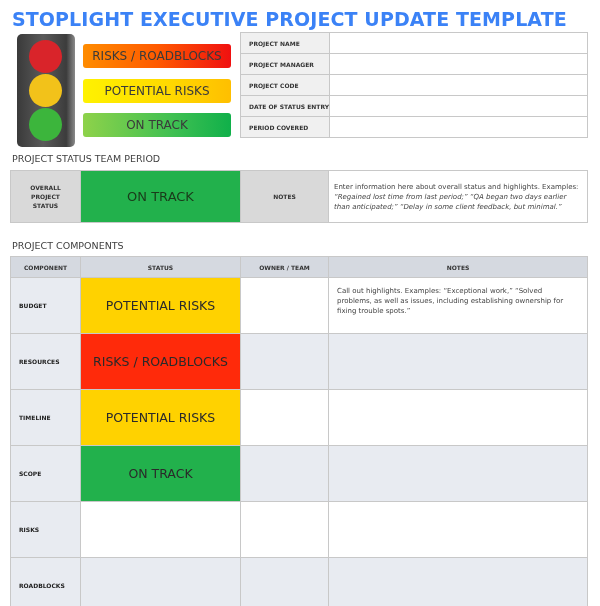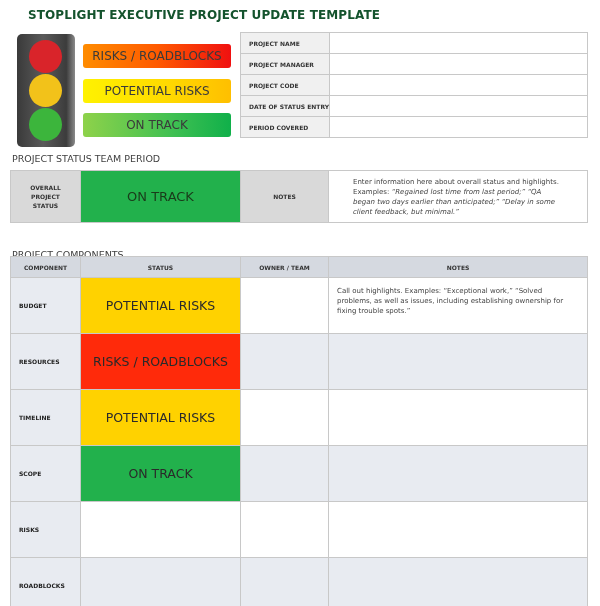--- a/index.html
+++ b/index.html
@@ -1,17 +1,17 @@
 <!DOCTYPE html>
 <html><head>
 <meta charset="utf-8">
 <style>
   * { box-sizing: border-box; margin: 0; padding: 0; }
   body { width: 600px; height: 606px; background: #ffffff; font-family: "DejaVu Sans", sans-serif; position: relative; overflow: hidden; color: #222; }
-  .title { position: absolute; left: 28px; top: 8px; font-size: 12px; font-weight: bold; color: #14532d; letter-spacing: 0.1px; white-space: nowrap; }
+  .title { position: absolute; left: 12px; top: 8px; font-size: 19px; font-weight: bold; color: #3b82f6; letter-spacing: 0.1px; white-space: nowrap; }
   .light { position: absolute; left: 17px; top: 34px; width: 58px; height: 113px; border-radius: 5px; background: linear-gradient(90deg, #3a3a3a 0%, #5a5a5a 45%, #3c3c3c 85%, #8a8a8a 100%); }
   .bulb { position: absolute; left: 12px; width: 33px; height: 33px; border-radius: 50%; }
   .bulb.red { top: 6px; background: #d9242a; }
   .bulb.yellow { top: 40px; background: #f2c21a; }
   .bulb.green { top: 74px; background: #3cb53c; }
   .pill { position: absolute; left: 83px; width: 148px; height: 24px; border-radius: 3px; display: flex; align-items: center; justify-content: center; font-size: 12px; color: #3a3a3a; white-space: nowrap; }
   .pill.red { top: 44px; background: linear-gradient(90deg, #ff8c00 0%, #ff5a00 50%, #f01010 100%); }
   .pill.yellow { top: 79px; background: linear-gradient(90deg, #fff200 0%, #ffd800 60%, #ffbf00 100%); }
   .pill.green { top: 113px; background: linear-gradient(90deg, #8ed24a 0%, #40c052 60%, #10b04a 100%); }
 
@@ -22,21 +22,21 @@
   .info td.lbl { width: 88px; background: #f0f0f0; font-size: 6px; font-weight: bold; padding-left: 8px; color: #333; white-space: nowrap; }
   .info td.val { background: #fff; }
 
   .section { position: absolute; left: 12px; font-size: 9.5px; color: #404040; white-space: nowrap; }
 
   .status { left: 10px; top: 170px; width: 578px; height: 52px; }
   .status td { height: 52px; }
   .status td.lbl { width: 70px; background: #d9d9d9; font-size: 6px; font-weight: bold; text-align: center; line-height: 9px; color: #333; }
   .status td.st { width: 160px; background: #22b14c; text-align: center; font-size: 13px; color: #1a3a1a; }
   .status td.nlbl { width: 88px; background: #d9d9d9; font-size: 6px; font-weight: bold; text-align: center; color: #333; }
-  .status td.notes { background: #fff; font-size: 7px; line-height: 10px; padding: 2px 24px; color: #444; vertical-align: middle; }
+  .status td.notes { background: #fff; font-size: 7px; line-height: 10px; padding: 2px 5px; color: #444; vertical-align: middle; }
   .status td.notes i { font-style: italic; }
 
   .comp { left: 10px; top: 256px; width: 578px; }
   .comp th { height: 21px; background: #d5d9e0; font-size: 6px; font-weight: bold; color: #333; }
   .comp td { height: 56px; }
   .comp td.c1 { width: 70px; background: #e8ebf1; font-size: 6px; font-weight: bold; padding-left: 8px; color: #222; }
   .comp td.c2 { width: 160px; text-align: center; font-size: 12.5px; color: #2a2a2a; }
   .comp td.c3 { width: 88px; }
   .comp td.c4 { font-size: 7px; line-height: 10px; padding: 3px 8px; color: #444; vertical-align: top; padding-top: 8px; }
   .comp tr.odd td.c2.empty, .comp tr.odd td.c3, .comp tr.odd td.c4 { background: #fff; }
@@ -95,21 +95,21 @@
       <div>PROJECT</div>
       <div>STATUS</div>
     </td>
     <td class="st">ON TRACK</td>
     <td class="nlbl">NOTES</td>
     <td class="notes"><span>Enter information here about overall status and highlights. Examples: </span><i>“Regained lost time from last period;” “QA began two days earlier than anticipated;” “Delay in some client feedback, but minimal.”</i></td>
   </tr>
 </tbody>
   </table>
 
-<div class="section" style="top:249px;">PROJECT COMPONENTS</div>
+<div class="section" style="top:240px;">PROJECT COMPONENTS</div>
 
 <table class="comp">
   <tbody>
       <tr>
     <th>COMPONENT</th>
     <th>STATUS</th>
     <th>OWNER / TEAM</th>
     <th>NOTES</th>
   </tr>
   <tr class="odd">

